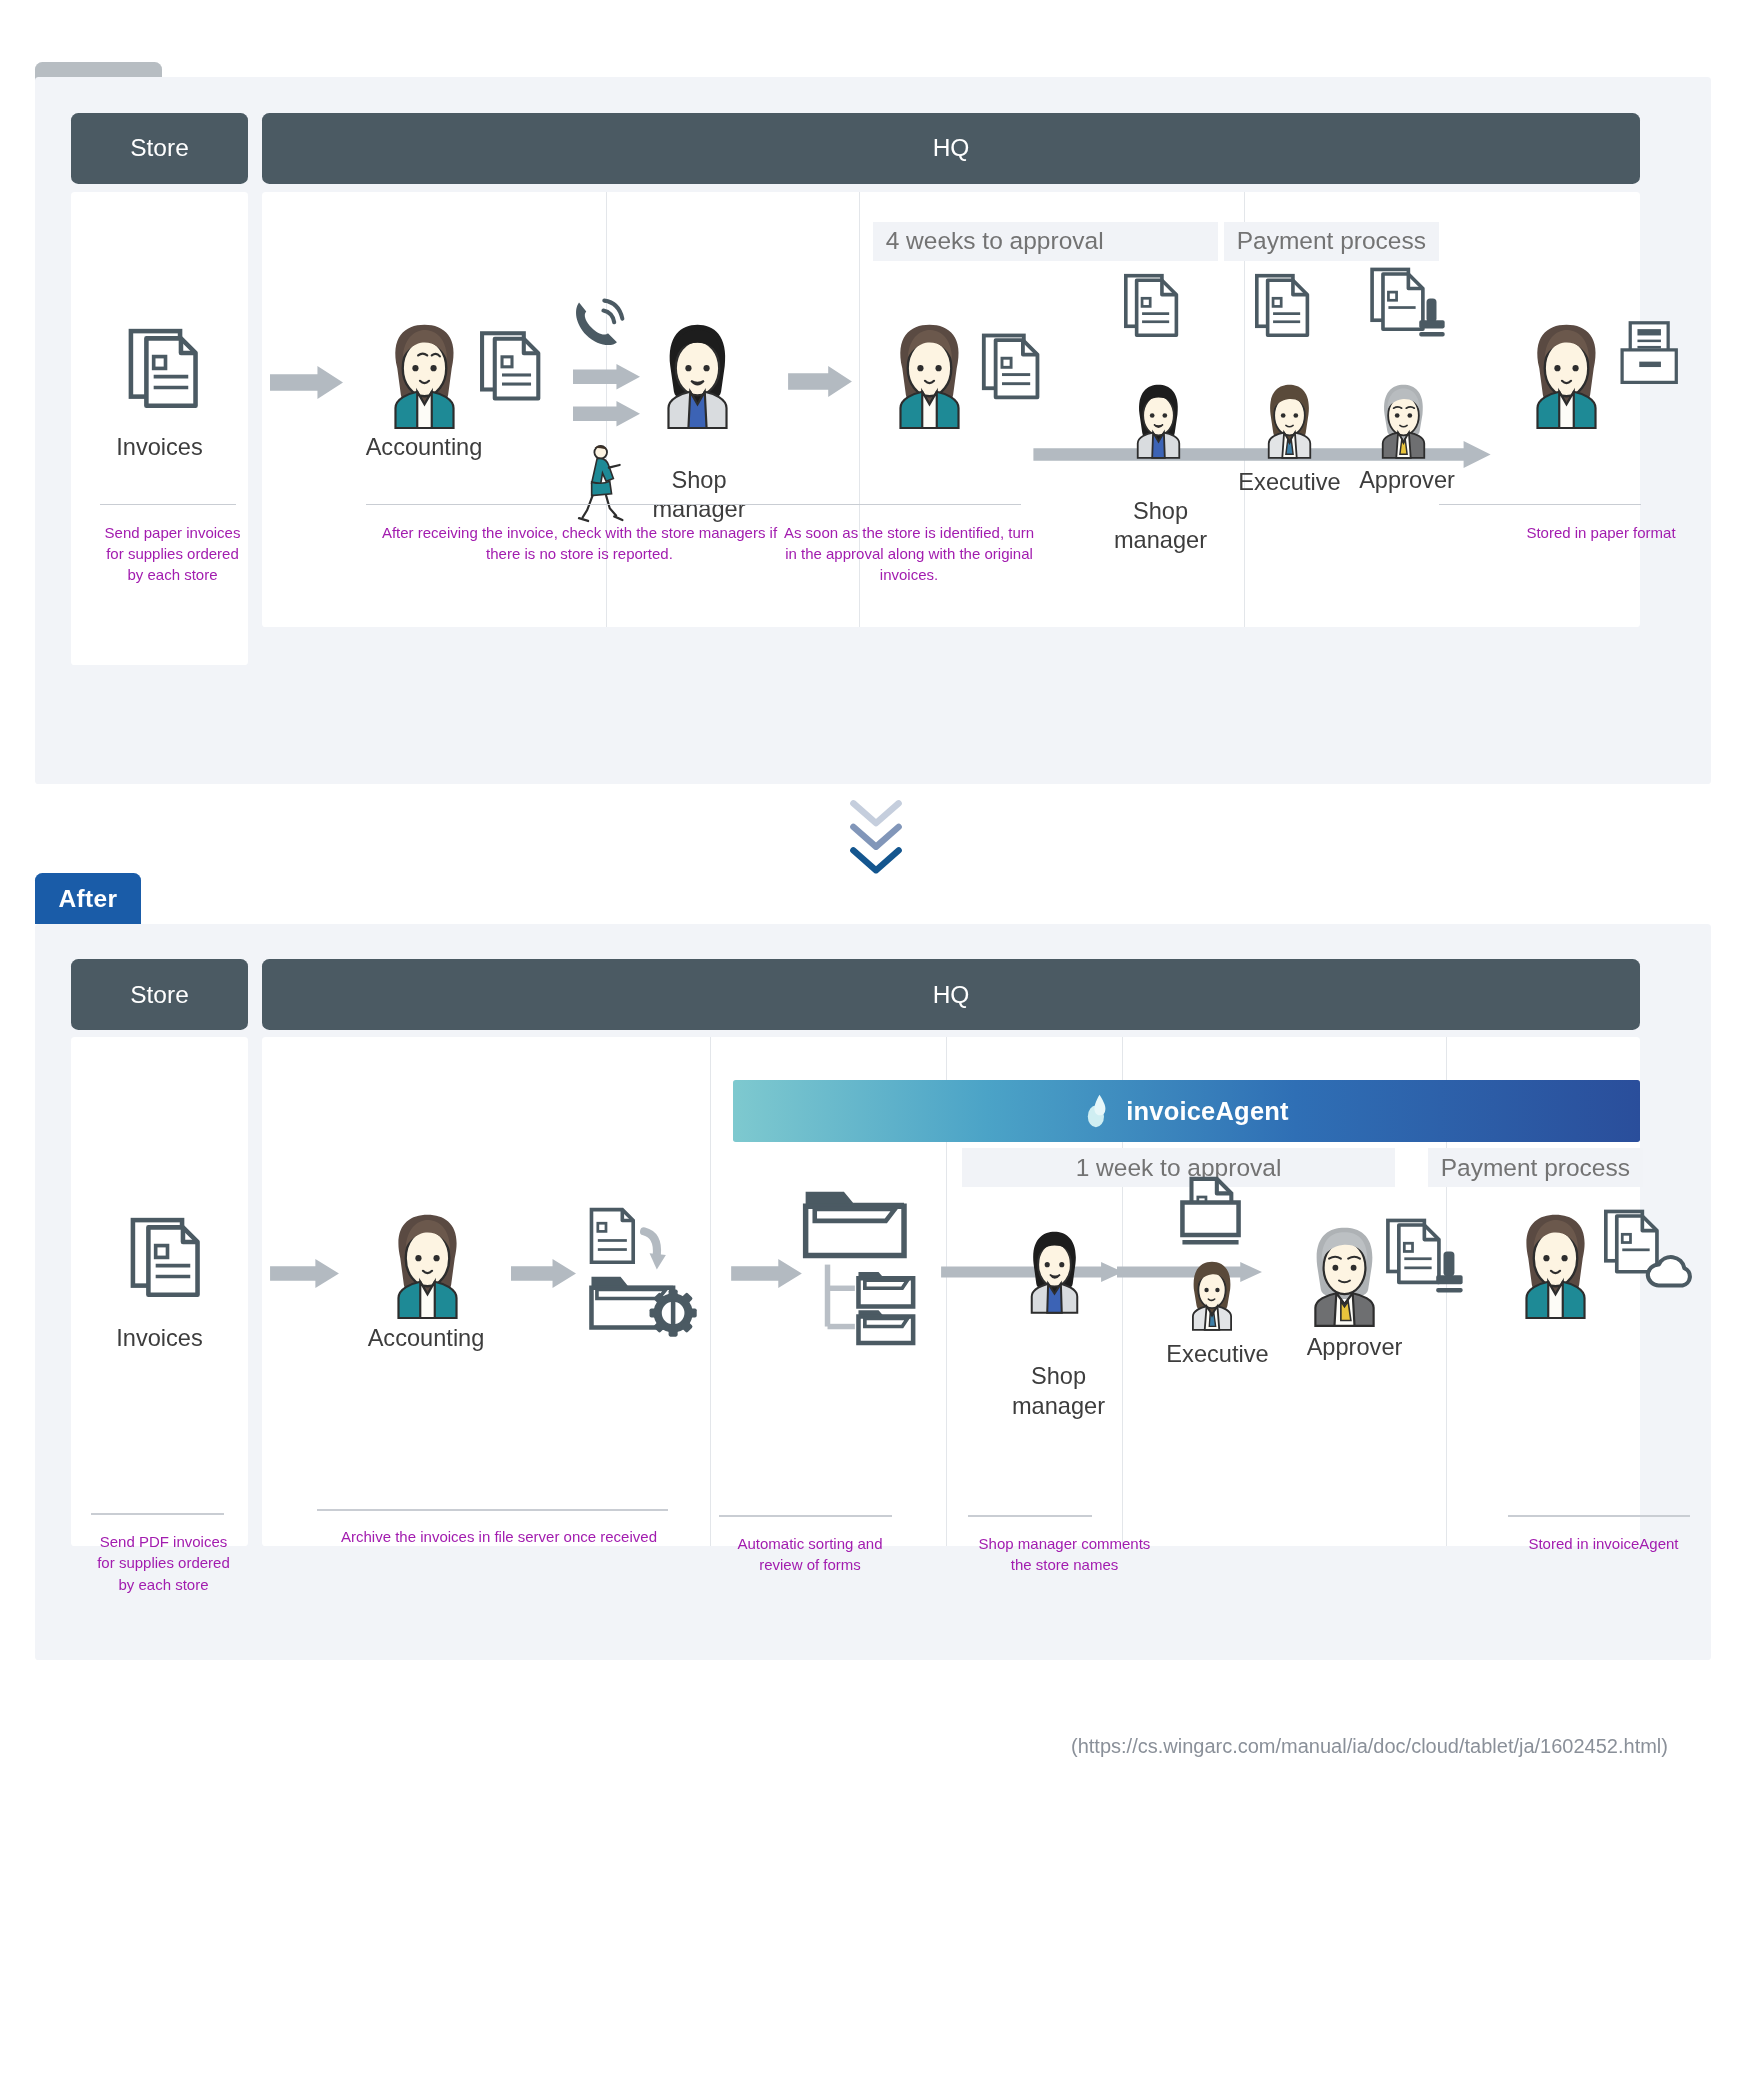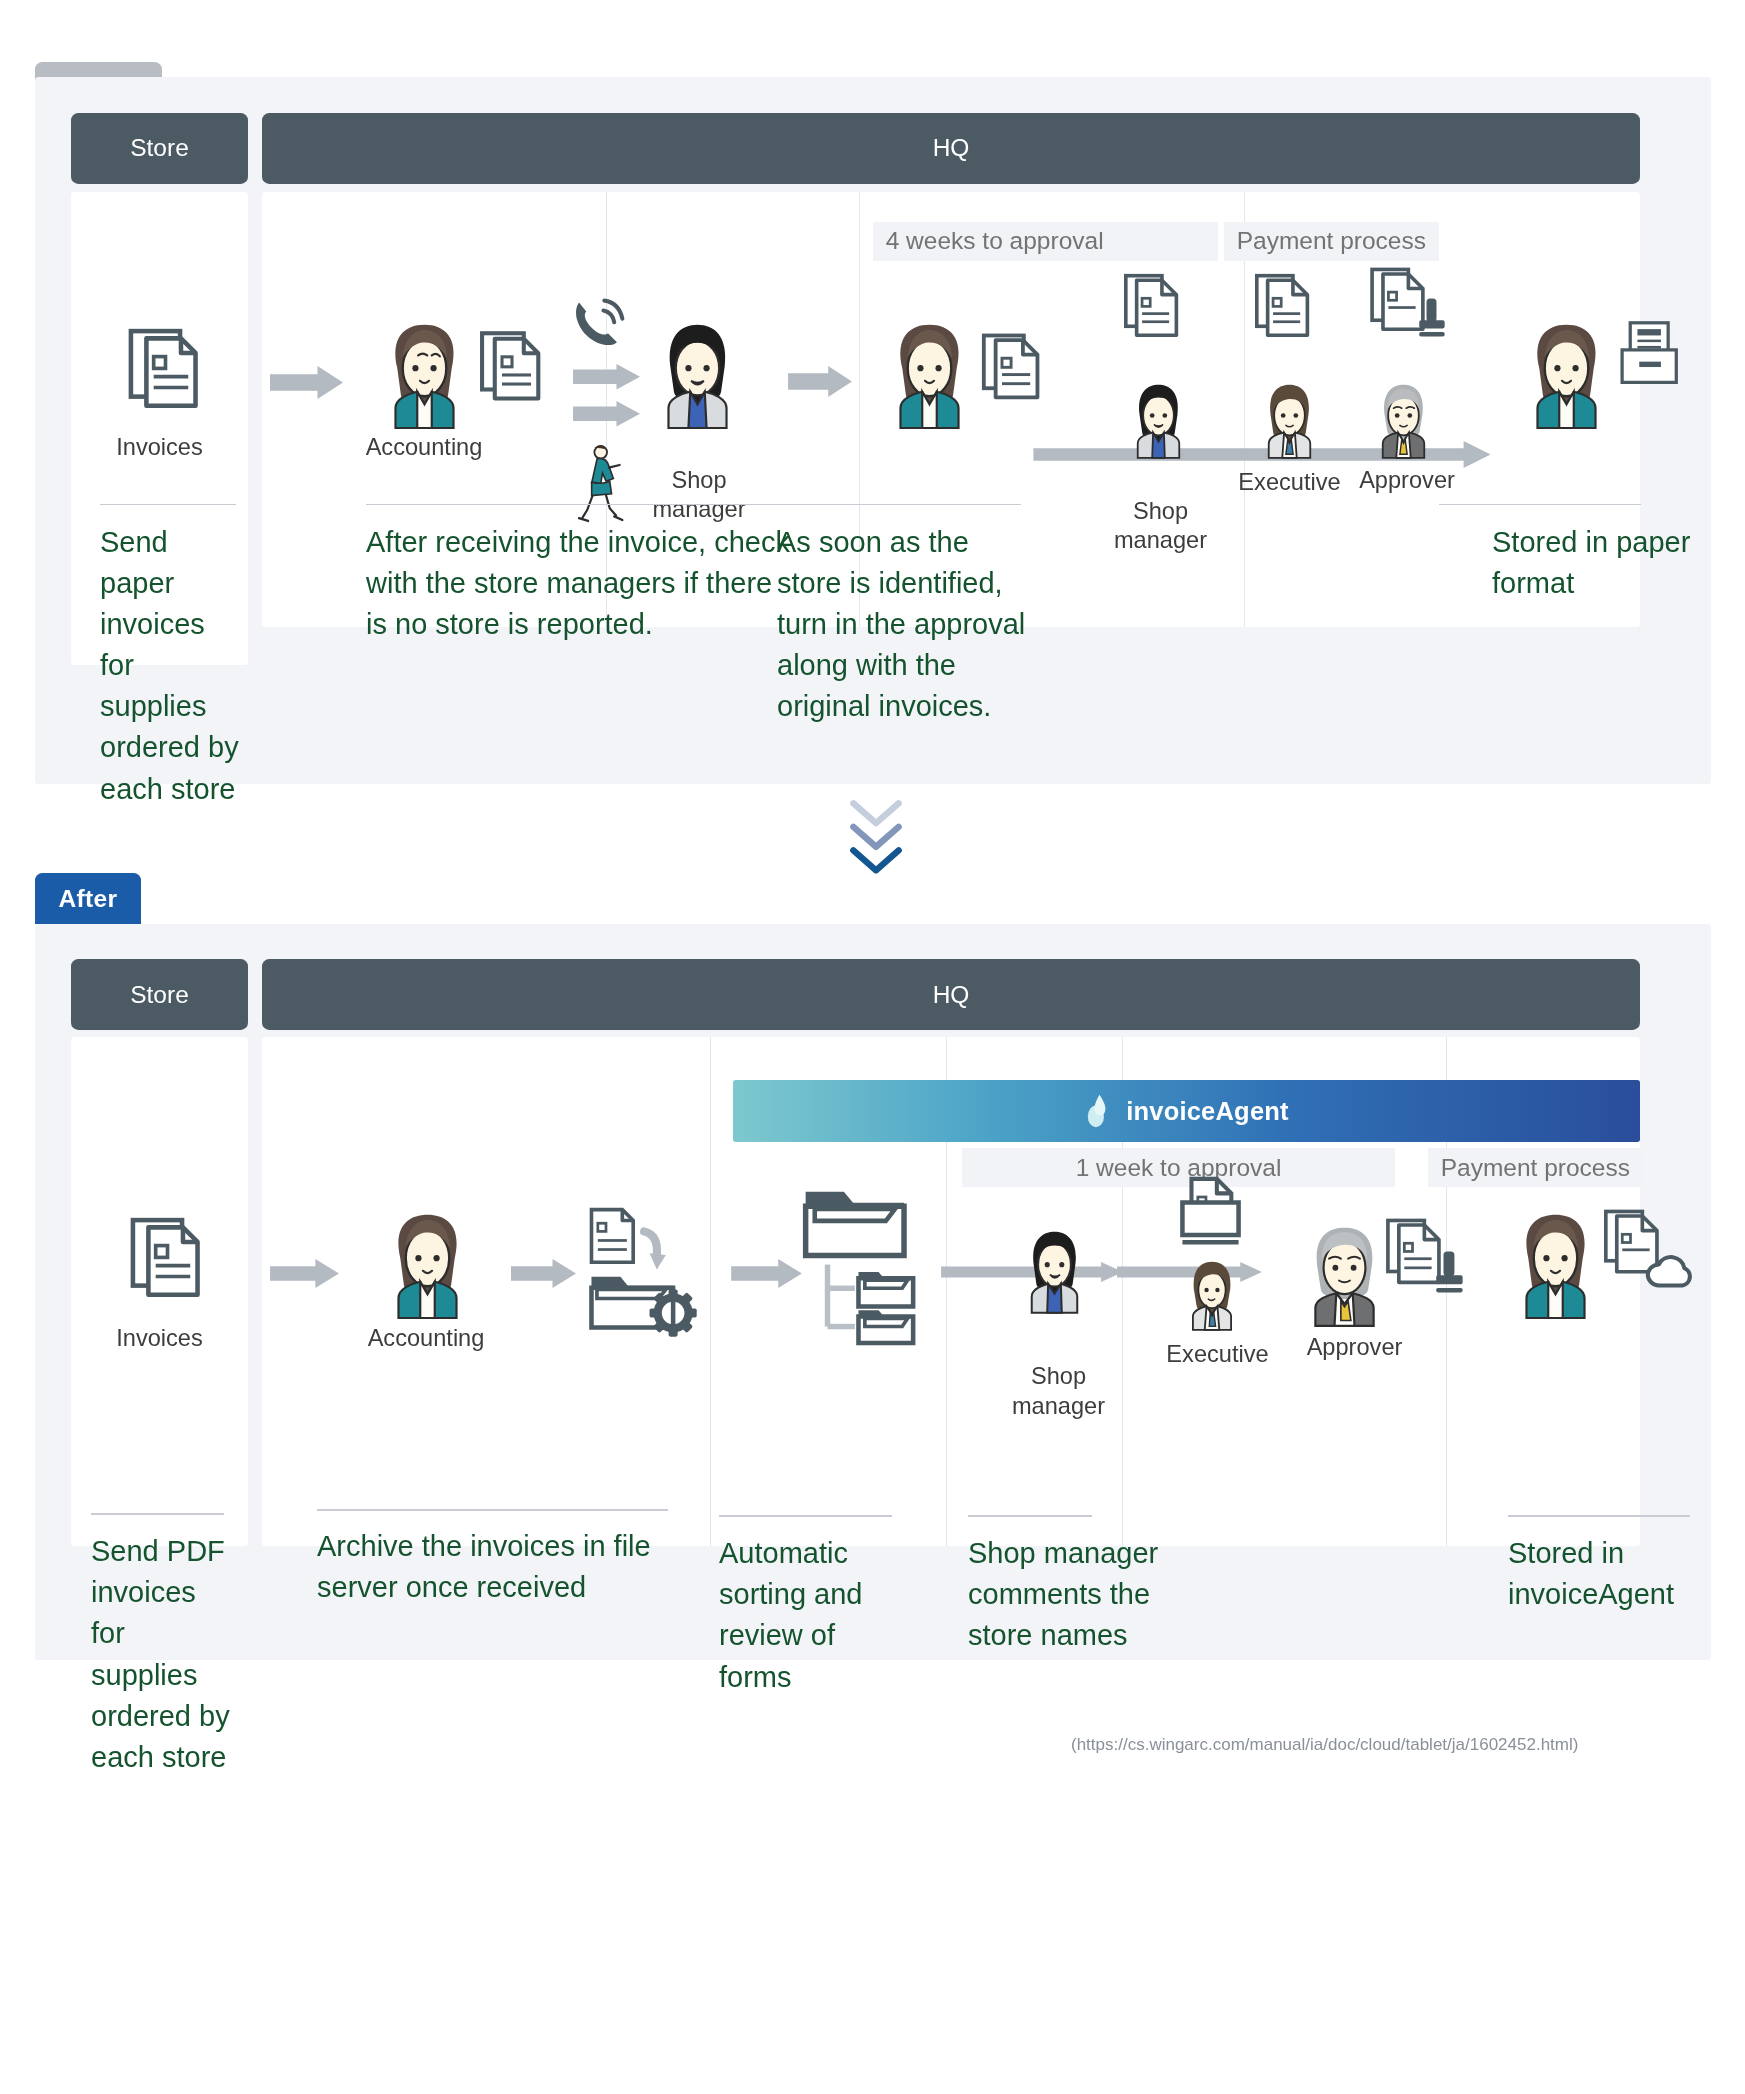--- a/index.html
+++ b/index.html
@@ -72,23 +72,24 @@
   .chip {          
     position: absolute;
     background: #f1f3f7;
     font-size: 24.5px;
     color: #737373;
     padding: 5.5px 12.7px;
     white-space: nowrap;
   }
   .note {          
     position: absolute;
-    font-size: 29px;
+    font-size: 15px;
     line-height: 1.42;
-    color: #14532d;
+    color: #a21caf;
+    text-align: center;
   }
   .note-rule {
     position: absolute;
     height: 1.8px;
     background: #c9cdd3;
   }
 
   
   .brandbar {
     position: absolute;
@@ -102,21 +103,21 @@
     color: #ffffff; font-size: 25.5px; font-weight: bold; letter-spacing: 0.2px;
   }
 
   
   .arrow { position: absolute; }
   .chevs { position: absolute; display: flex; flex-direction: column; align-items: center; }
 
   
   .srcurl {
     position: absolute;
-    font-size: 17px;
+    font-size: 20px;
     color: #8a9099;
     white-space: nowrap;
   }
 
   svg { display: block; overflow: visible; }
 </style>
 </head>
 <body>
 
 <div class="section" style="top:25.5px;height:764px;">

